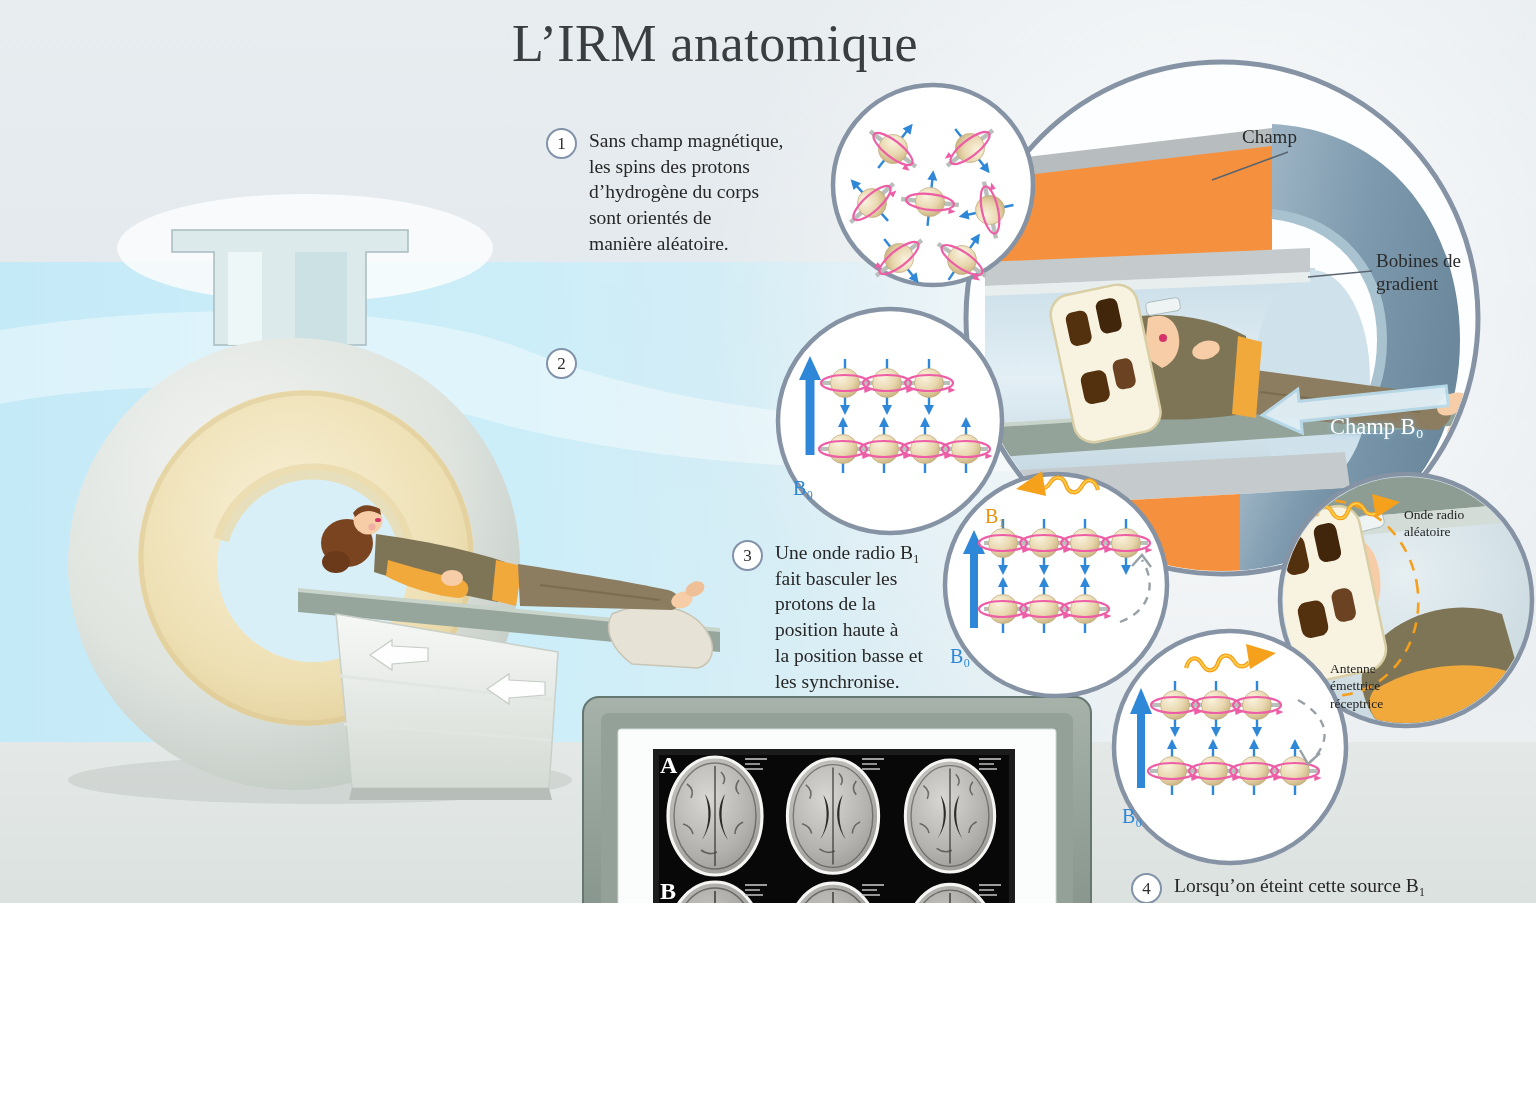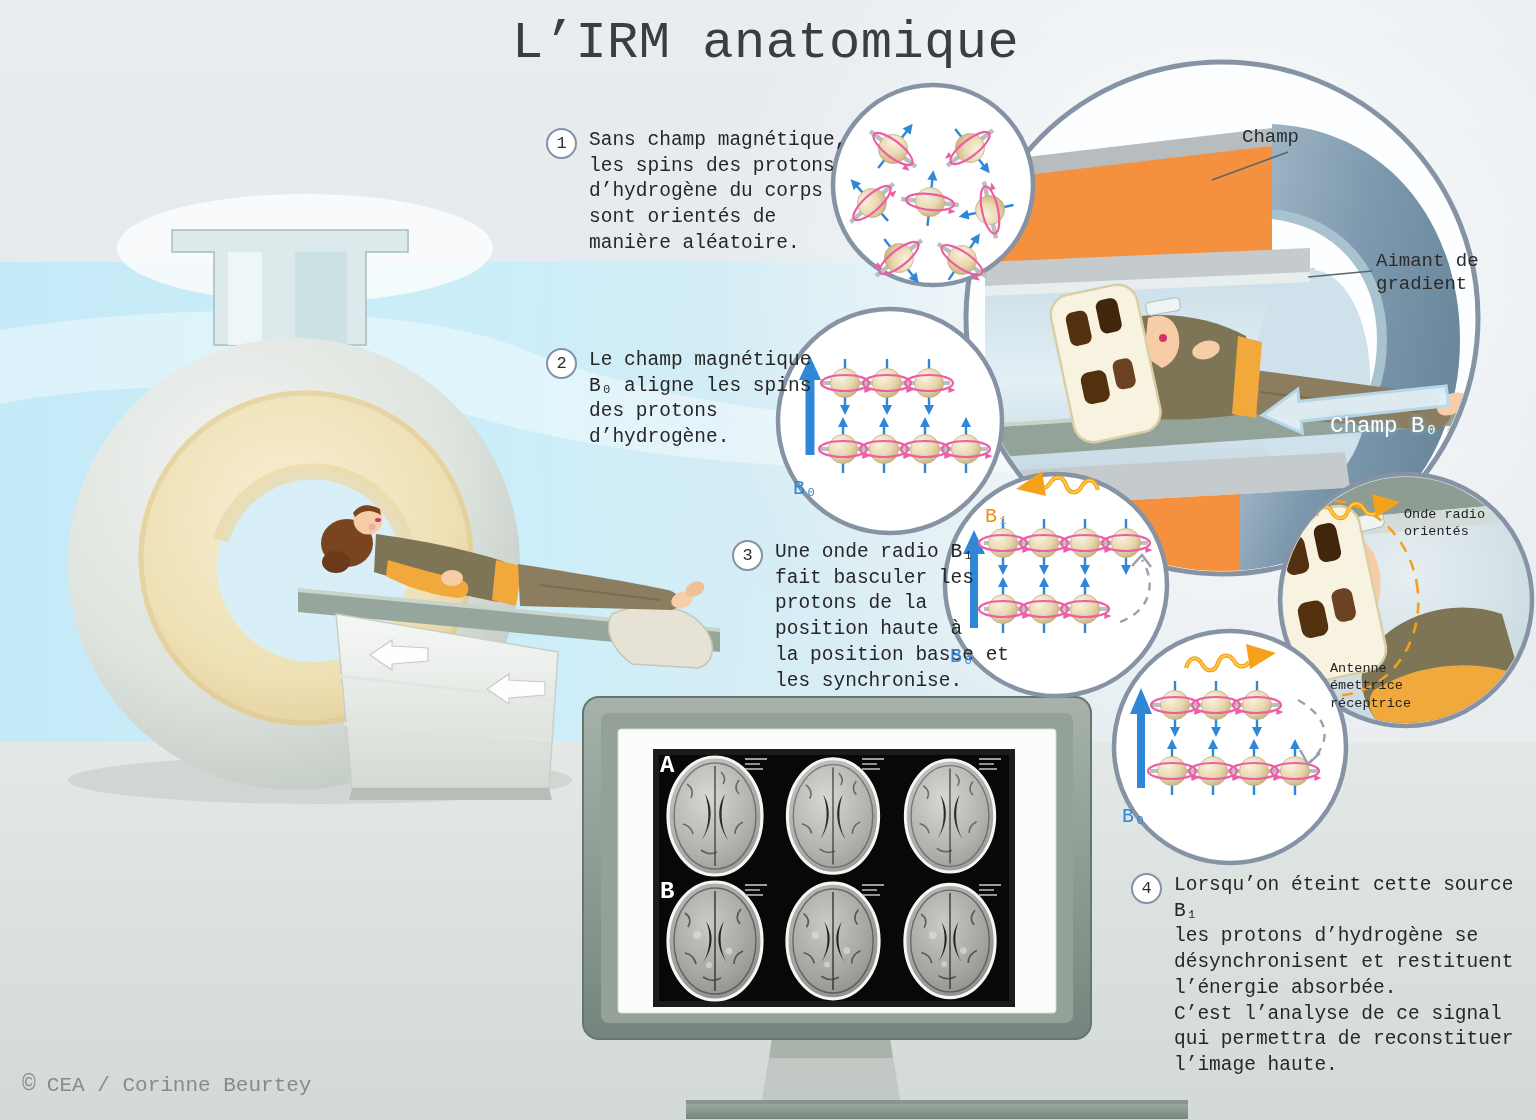--- a/index.html
+++ b/index.html
@@ -1,18 +1,18 @@
 <!DOCTYPE html>
 <html><head>
 <meta charset="utf-8">
 <style>
   html,body{margin:0;padding:0;}
   .stage{
-    position:relative;width:1536px;height:1119px;overflow:hidden;
-    font-family:Liberation Mono, monospace;
+    position:relative;width:1536px;height:903px;overflow:hidden;
+    font-family:Liberation Serif, serif;
     background:linear-gradient(180deg,#e8edf0 0%,#e3e9ed 35%,#eef1f2 100%);
   }
   .bg-band{position:absolute;left:0;top:262px;width:1170px;height:482px;
     background:linear-gradient(90deg,#c5eaf7 0%,#cceef9 45%,rgba(243,251,253,0) 100%);}
   .bg-glow{position:absolute;left:700px;top:0;width:836px;height:800px;
     background:radial-gradient(ellipse at 62% 38%,rgba(255,255,255,.95) 0%,rgba(255,255,255,0) 70%);}
   .bg-floor{position:absolute;left:0;top:742px;width:1536px;height:377px;
     background:linear-gradient(180deg,#e4e9e7 0%,#dce2e0 40%,#d2d9d7 100%);}
   svg.art{position:absolute;left:0;top:0;}
   .title{position:absolute;left:512px;top:14px;margin:0;font-size:52px;font-weight:400;
@@ -384,24 +384,20 @@
   <div class="step" id="step-1">
     <span class="step-num">1</span>
     <div class="step-text">Sans champ magnétique,
 les spins des protons
 d’hydrogène du corps
 sont orientés de
 manière aléatoire.</div>
   </div>
   <div class="step" id="step-2">
     <span class="step-num">2</span>
-    <div class="step-text">Le champ magnétique
-B₀ aligne les spins
-des protons
-d’hydrogène.</div>
   </div>
   <div class="step" id="step-3">
     <span class="step-num">3</span>
     <div class="step-text">Une onde radio B₁
 fait basculer les
 protons de la
 position haute à
 la position basse et
 les synchronise.</div>
   </div>
@@ -410,31 +406,31 @@
     <div class="step-text">Lorsqu’on éteint cette source B₁
 les protons d’hydrogène se
 désynchronisent et restituent
 l’énergie absorbée.
 C’est l’analyse de ce signal
 qui permettra de reconstituer
 l’image haute.</div>
   </div>
 
   <div class="lbl" id="lbl-aimant">Champ</div>
-  <div class="lbl" id="lbl-bobines">Aimant de
+  <div class="lbl" id="lbl-bobines">Bobines de
 gradient</div>
   <div class="lbl" id="lbl-champ">Champ B₀</div>
 
   <div class="lbl-b" id="lbl-b0-c2">B₀</div>
   <div class="lbl-b" id="lbl-b1-c3">B₁</div>
   <div class="lbl-b" id="lbl-b0-c3">B₀</div>
   <div class="lbl-b" id="lbl-b0-c4">B₀</div>
 
   <div class="lbl-small" id="lbl-onde">Onde radio
-orientés</div>
+aléatoire</div>
   <div class="lbl-small" id="lbl-antenne">Antenne
 émettrice
 réceptrice</div>
 
   <div class="scan-letter" id="scan-a">A</div>
   <div class="scan-letter" id="scan-b">B</div>
 
   <div class="credit">
     <span class="sym">©</span>
     <span>CEA / Corinne Beurtey</span>

